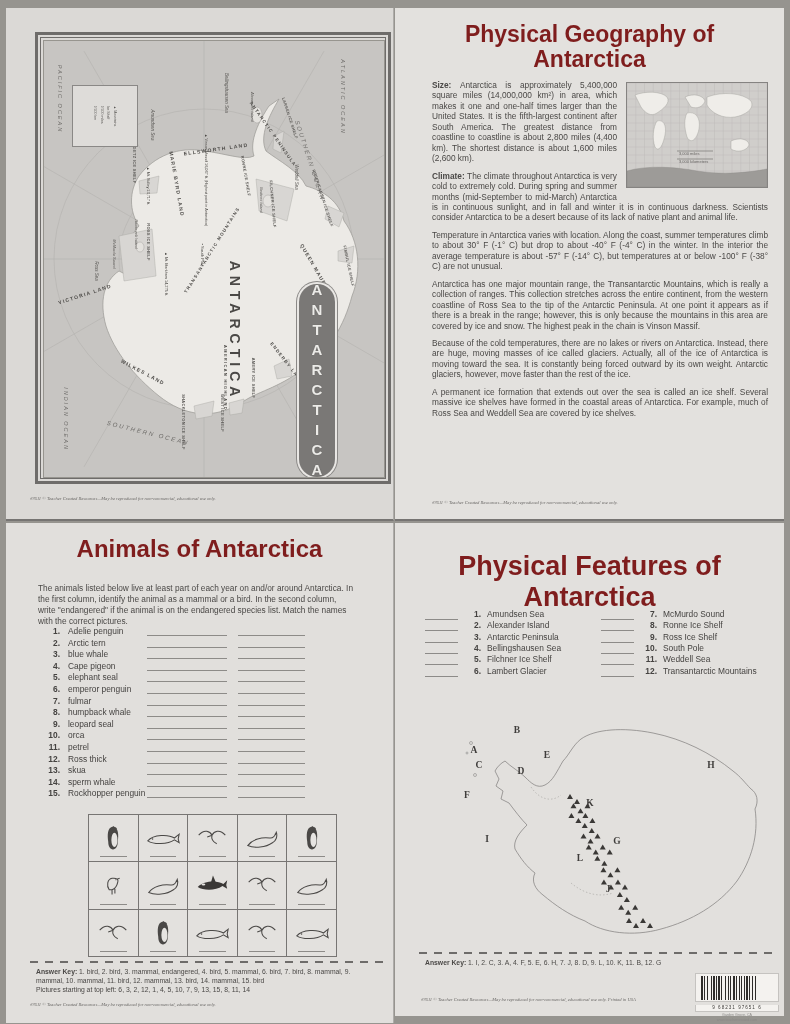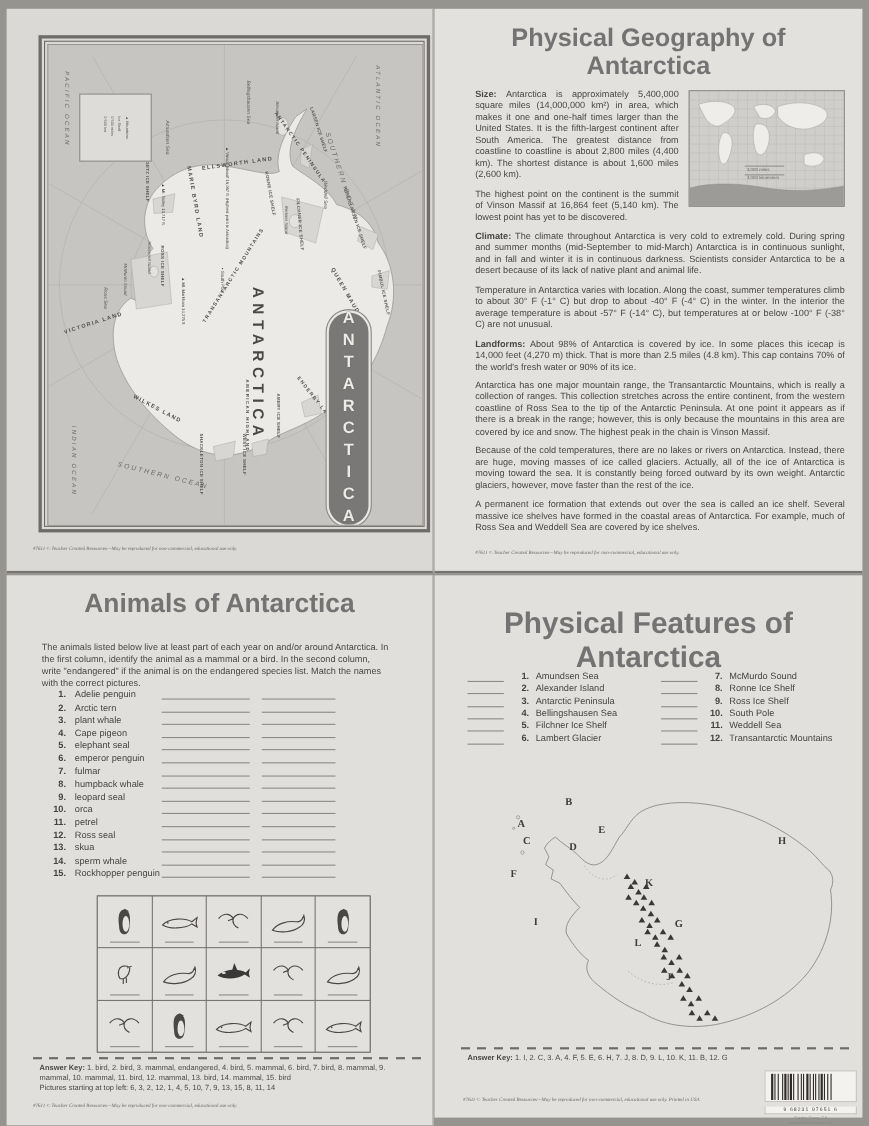--- a/index.html
+++ b/index.html
@@ -25,21 +25,21 @@
   .ml.pk{color:#4c4a47;font-weight:normal;}
   #map-legend{position:absolute;left:28px;top:44px;width:64px;height:60px;background:#dedcd9;border:1px solid #8a8886;}
   #map-legend .lg{position:absolute;left:50%;top:50%;transform:translate(-50%,-50%) rotate(90deg);font-size:3.5px;color:#5c5a57;line-height:1.9;white-space:nowrap;}
   #map-banner{position:absolute;left:255px;top:243px;width:36px;height:193px;background:#7a7876;border-radius:18px;
     box-shadow:0 0 0 2px #e9e7e4,0 0 0 3px #8a8886;display:flex;align-items:center;justify-content:center;}
   #map-banner span{writing-mode:vertical-rl;text-orientation:upright;font-weight:bold;font-size:15px;letter-spacing:3px;color:#ecebe8;text-shadow:0 0 1px #5c5a58;}
   .copy{font-family:"Liberation Serif",serif;font-style:italic;font-size:4.6px;color:#6a6866;}
   #q-map .copy{position:absolute;left:24px;top:488px;}
 
   
-  h1.title{font-weight:bold;color:#737373;text-align:center;margin:0;}
+  h1.title{font-weight:bold;color:#7f1d1d;text-align:center;margin:0;}
   #q-geo h1{padding-top:14px;font-size:23px;line-height:1.08;}
   #geo-body{position:absolute;left:37px;top:72px;width:336px;font-size:8.3px;line-height:1.26;color:#4a4846;text-align:justify;}
   #geo-body p{margin:0 0 7px 0;}
   #world-inset{float:right;width:140px;height:104px;border:1px solid #858381;margin:2px 0 5px 9px;background:#cfcdca;}
   #q-geo .copy{position:absolute;left:37px;top:492px;}
 
   
   #q-animals h1{padding-top:12px;font-size:24px;}
   .intro{position:absolute;font-size:8.3px;line-height:1.3;color:#4a4846;}
   #q-animals .intro{left:32px;top:52px;width:316px;}
@@ -227,24 +227,22 @@
       <path d="M0,88 C20,82 50,84 70,88 C95,92 120,90 140,86 L140,104 L0,104 Z" fill="#9d9b98" stroke="#8a8886" stroke-width="0.4"></path>
       <g font-size="4" fill="#6a6866">
         <text x="52" y="72">3,000 miles</text>
         <text x="52" y="80">3,000 kilometers</text>
       </g>
       <line x1="50" y1="68" x2="86" y2="68" stroke="#6a6866" stroke-width="0.6"></line>
       <line x1="50" y1="76" x2="86" y2="76" stroke="#6a6866" stroke-width="0.6"></line>
     </svg>
     <div id="geo-paras">
         <p><b>Size:  </b>Antarctica is approximately 5,400,000 square miles (14,000,000 km²) in area, which makes it one and one-half times larger than the United States.  It is the fifth-largest continent after South America.  The greatest distance from coastline to coastline is about 2,800 miles (4,400 km).  The shortest distance is about 1,600 miles (2,600 km).</p>
-        <p>The highest point on the continent is the summit of Vinson Massif at 16,864 feet (5,140 km). The lowest point has yet to be discovered.</p>
         <p><b>Climate:  </b>The climate throughout Antarctica is very cold to extremely cold.  During spring and summer months (mid-September to mid-March) Antarctica is in continuous sunlight, and in fall and winter it is in continuous darkness.  Scientists consider Antarctica to be a desert because of its lack of native plant and animal life.</p>
         <p>Temperature in Antarctica varies with location.  Along the coast, summer temperatures climb to about 30° F (-1° C) but drop to about -40° F (-4° C) in the winter.  In the interior the average temperature is about -57° F (-14° C), but temperatures at or below -100° F (-38° C) are not unusual.</p>
-        <p><b>Landforms:  </b>About 98% of Antarctica is covered by ice.  In some places this icecap is 14,000 feet (4,270 m) thick.  That is more than 2.5 miles (4.8 km).  This cap contains 70% of the world's fresh water or 90% of its ice.</p>
         <p>Antarctica has one major mountain range, the Transantarctic Mountains, which is really a collection of ranges.  This collection stretches across the entire continent, from the western coastline of Ross Sea to the tip of the Antarctic Peninsula.  At one point it appears as if there is a break in the range; however, this is only because the mountains in this area are covered by ice and snow.  The highest peak in the chain is Vinson Massif.</p>
         <p>Because of the cold temperatures, there are no lakes or rivers on Antarctica.  Instead, there are huge, moving masses of ice called glaciers.  Actually, all of the ice of Antarctica is moving toward the sea.  It is constantly being forced outward by its own weight.  Antarctic glaciers, however, move faster than the rest of the ice.</p>
         <p>A permanent ice formation that extends out over the sea is called an ice shelf.  Several massive ice shelves have formed in the coastal areas of Antarctica.  For example, much of Ross Sea and Weddell Sea are covered by ice shelves.</p>
       </div>
   </div>
   <div class="copy">#7611  © Teacher Created Resources—May be reproduced for non-commercial, educational use only.</div>
 </section>
 
 <section class="sheet" id="q-animals">
   <h1 class="title">Animals of Antarctica</h1>
@@ -257,21 +255,21 @@
         <span class="blank b2"></span>
       </div>
       <div class="arow" style="top: 11.6px;">
         <span class="num">2.</span>
         <span class="nm">Arctic tern</span>
         <span class="blank b1"></span>
         <span class="blank b2"></span>
       </div>
       <div class="arow" style="top: 23.2px;">
         <span class="num">3.</span>
-        <span class="nm">plant whale</span>
+        <span class="nm">blue whale</span>
         <span class="blank b1"></span>
         <span class="blank b2"></span>
       </div>
       <div class="arow" style="top: 34.8px;">
         <span class="num">4.</span>
         <span class="nm">Cape pigeon</span>
         <span class="blank b1"></span>
         <span class="blank b2"></span>
       </div>
       <div class="arow" style="top: 46.4px;">
@@ -311,21 +309,21 @@
         <span class="blank b2"></span>
       </div>
       <div class="arow" style="top: 116px;">
         <span class="num">11.</span>
         <span class="nm">petrel</span>
         <span class="blank b1"></span>
         <span class="blank b2"></span>
       </div>
       <div class="arow" style="top: 127.6px;">
         <span class="num">12.</span>
-        <span class="nm">Ross seal</span>
+        <span class="nm">Ross thick</span>
         <span class="blank b1"></span>
         <span class="blank b2"></span>
       </div>
       <div class="arow" style="top: 139.2px;">
         <span class="num">13.</span>
         <span class="nm">skua</span>
         <span class="blank b1"></span>
         <span class="blank b2"></span>
       </div>
       <div class="arow" style="top: 150.8px;">

